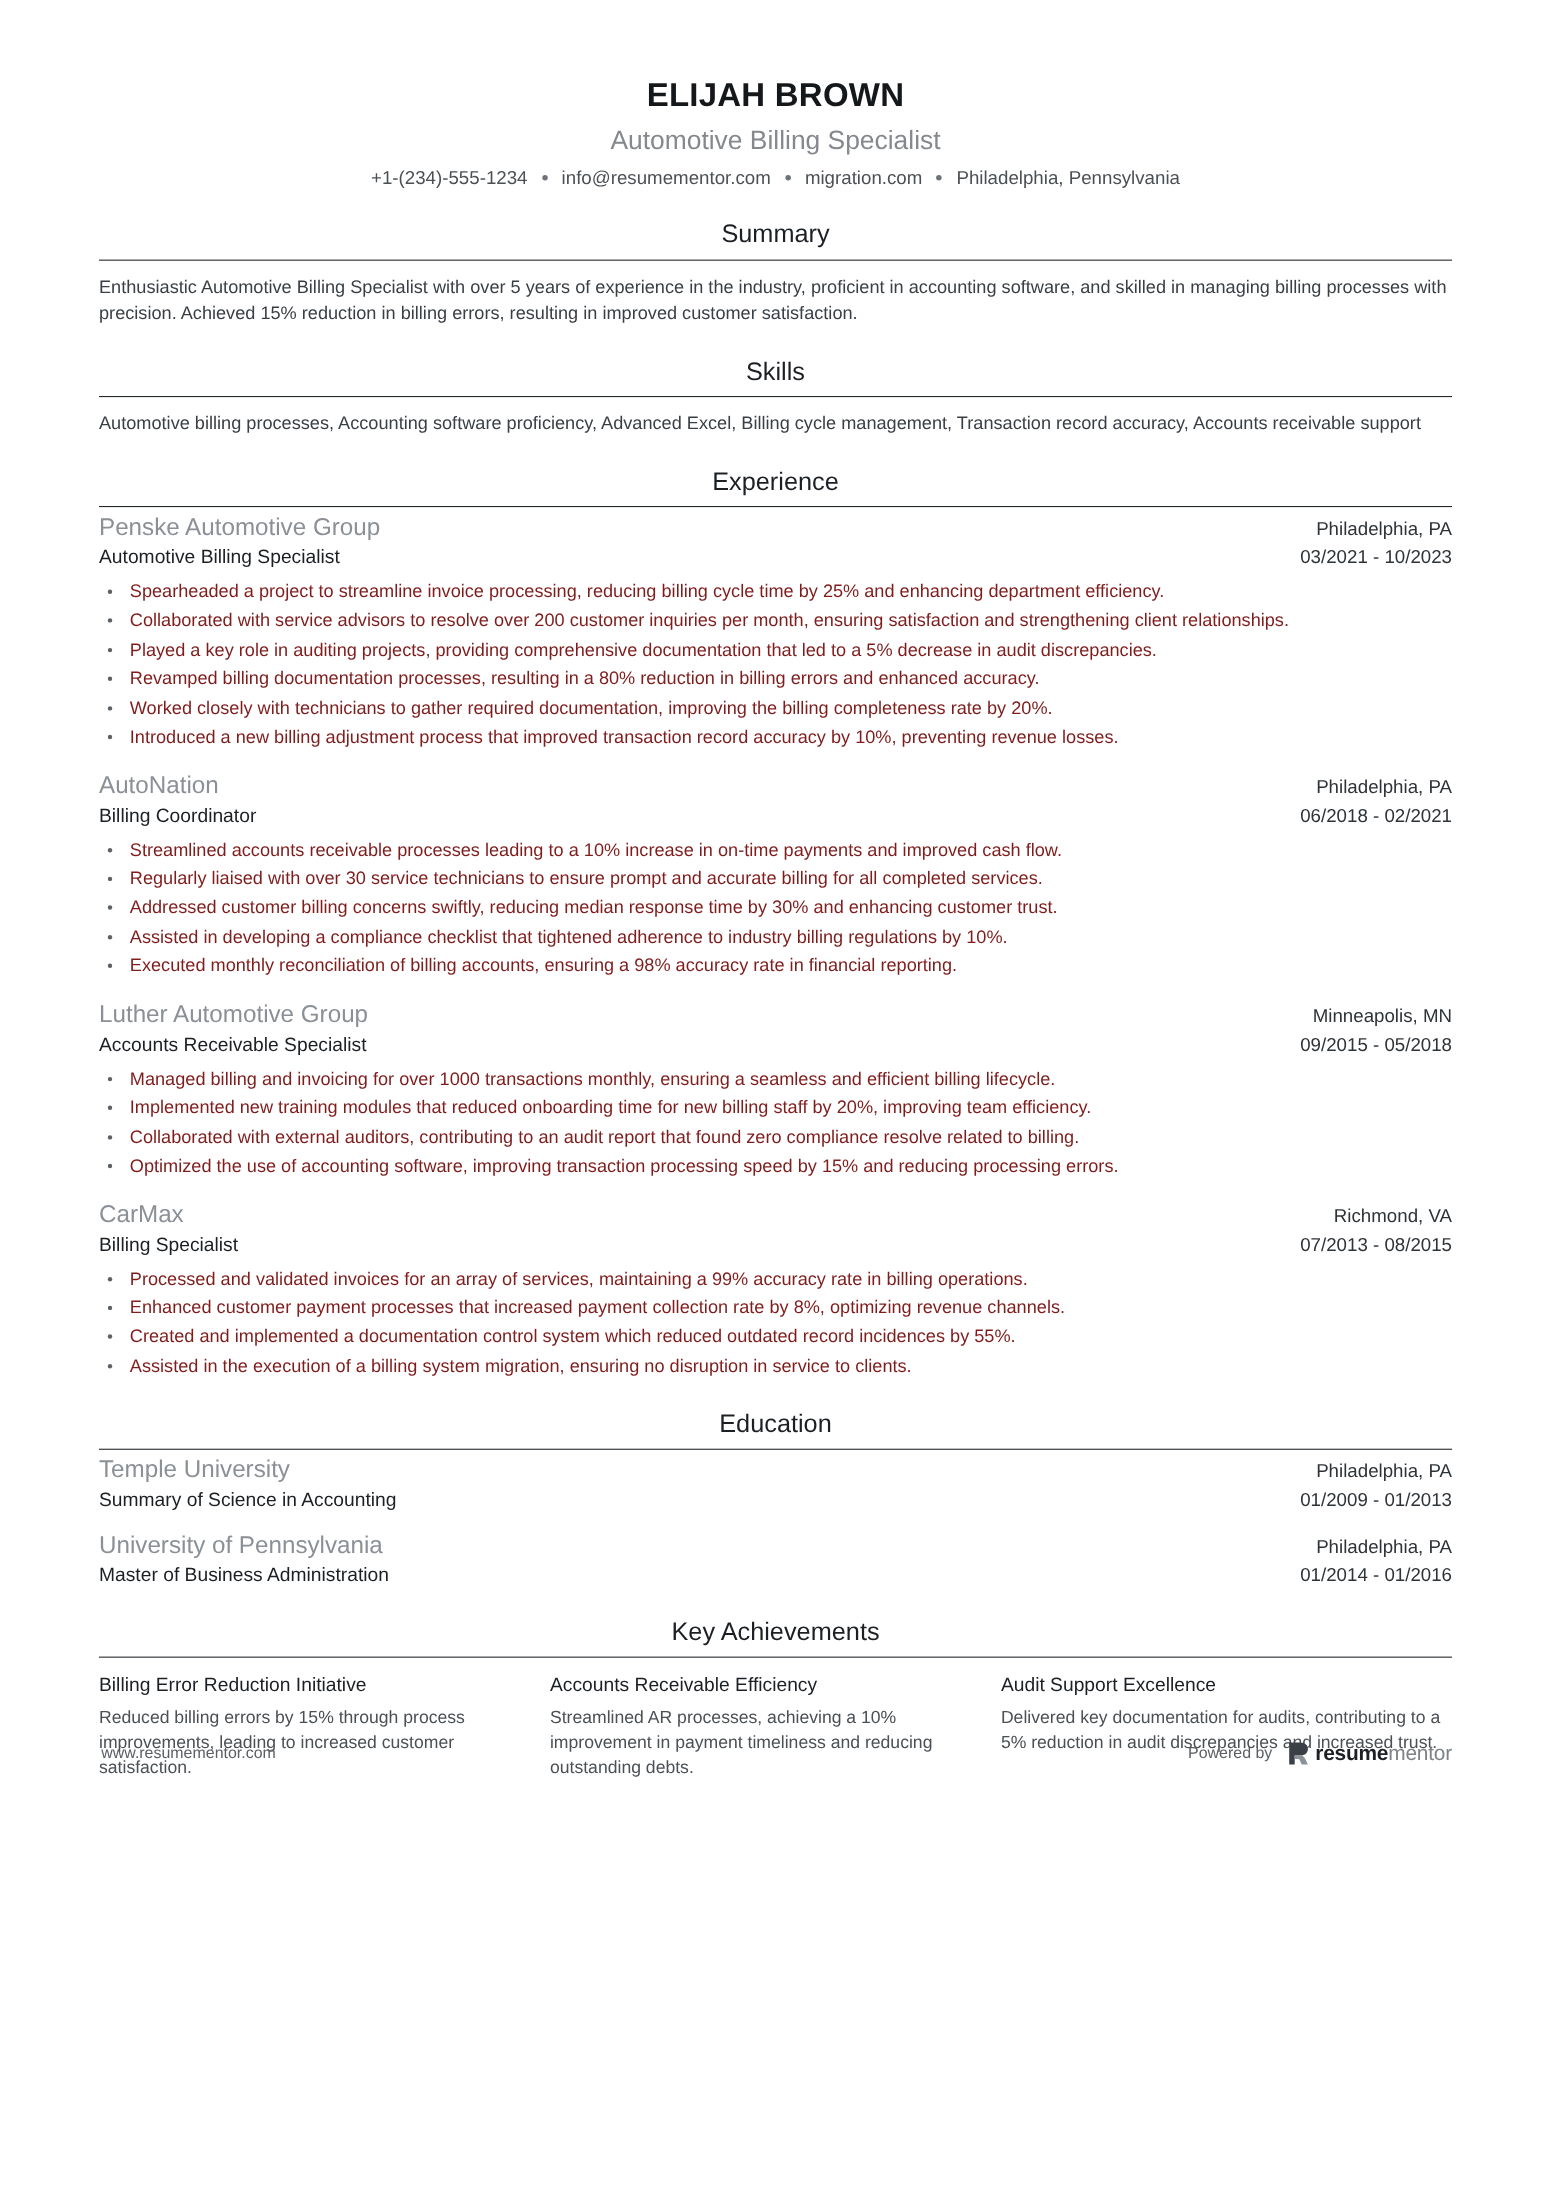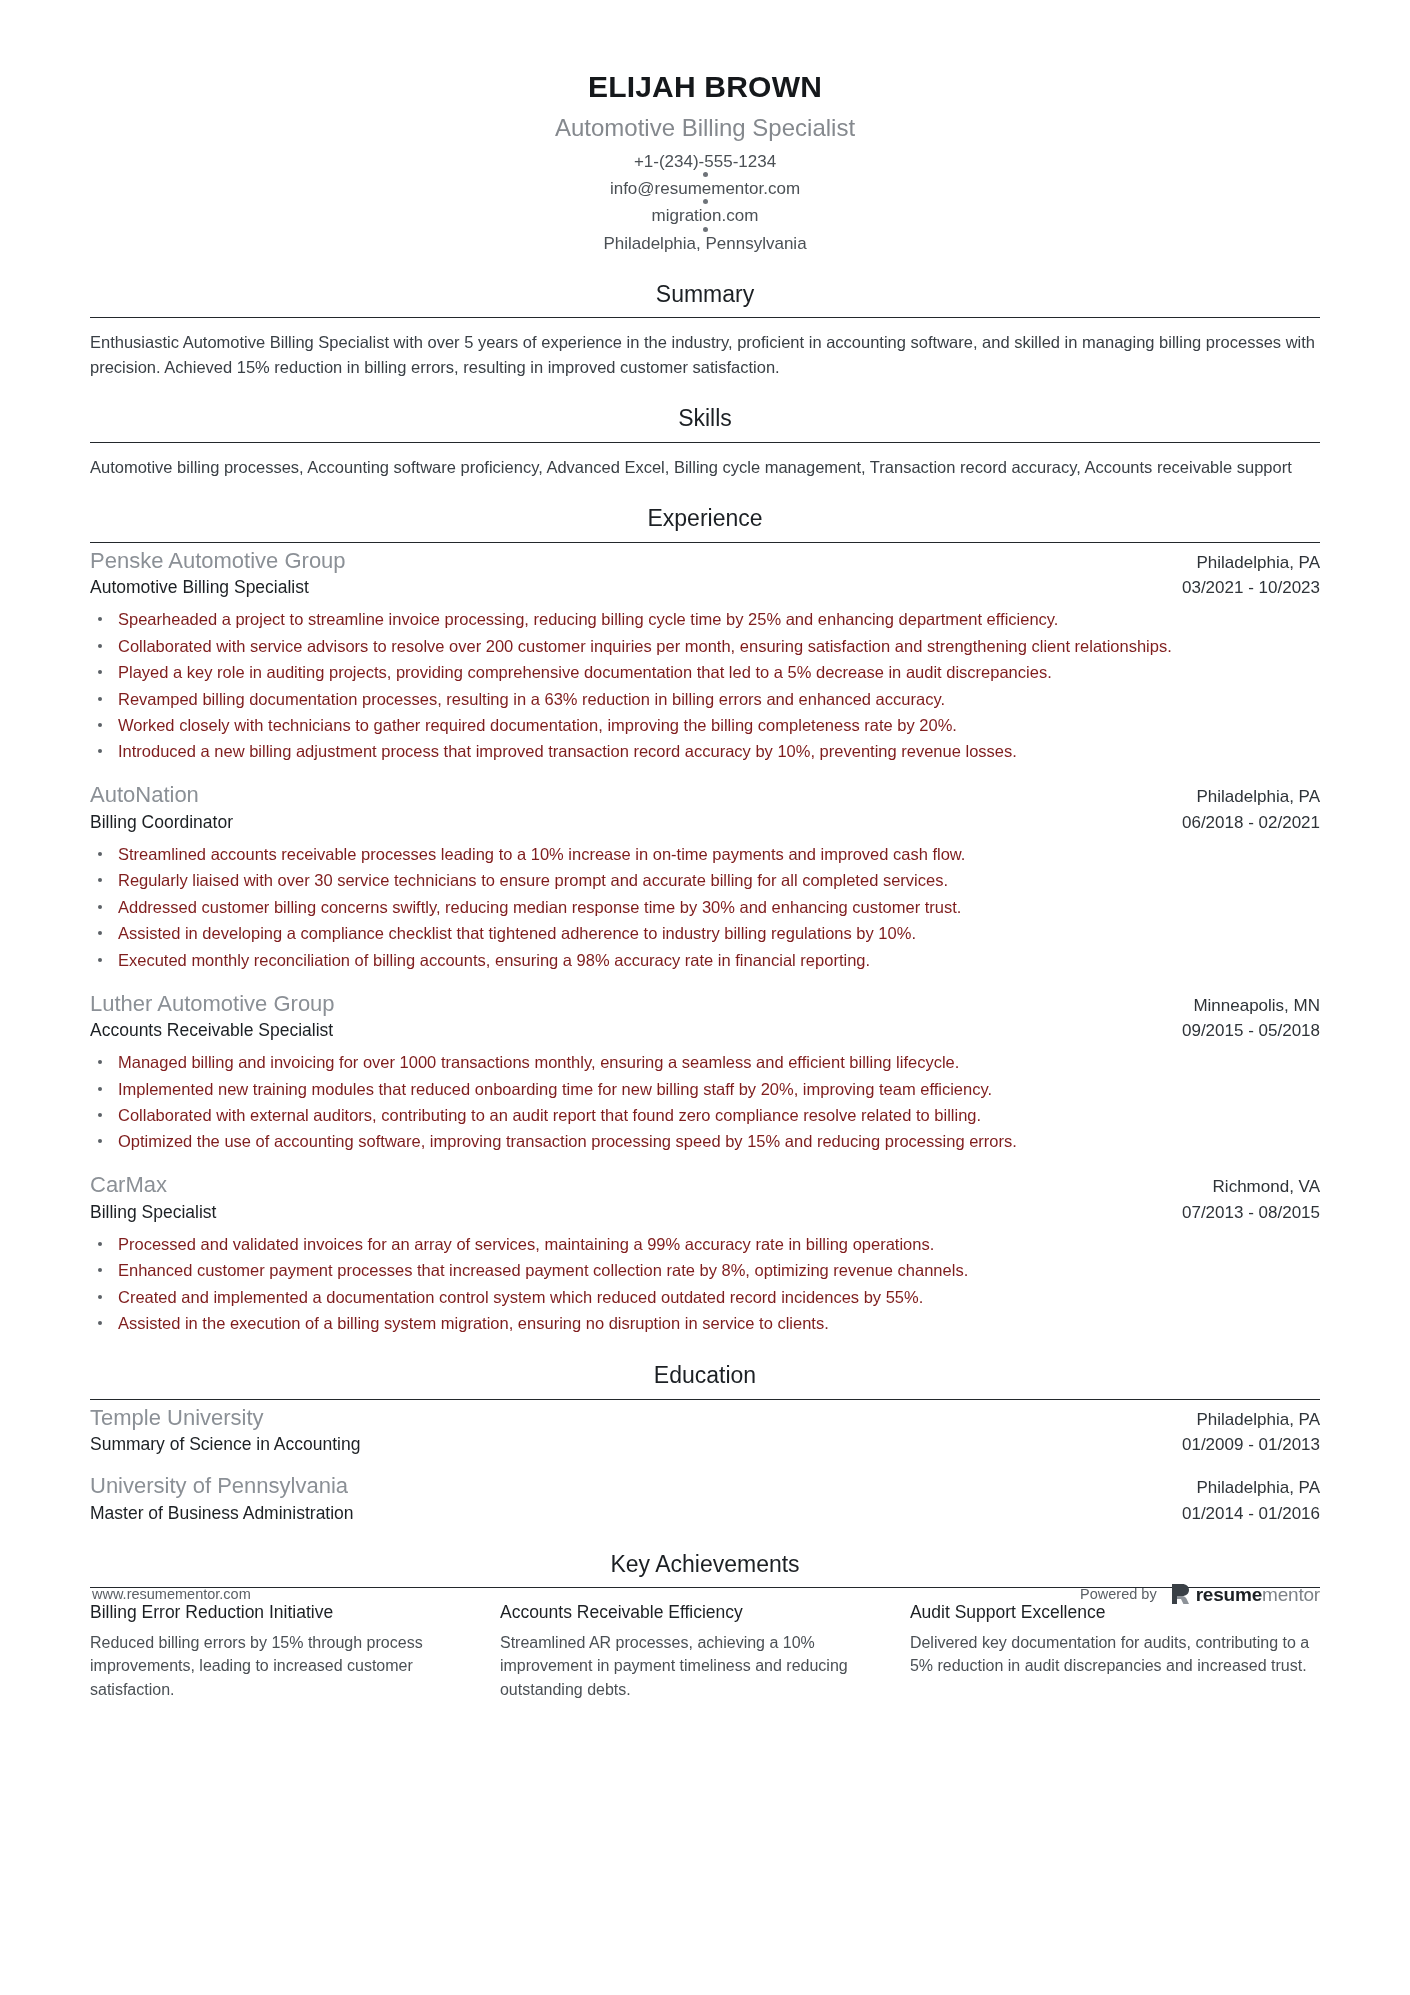--- a/index.html
+++ b/index.html
@@ -18,21 +18,21 @@
     font-size:30px; font-weight:bold; letter-spacing:.2px;
     color:#15181b; line-height:1.15;
   }
   .hdr-title {
     font-size:24px; color:#85898e; font-weight:400;
     margin-top:9px; line-height:1.2;
   }
   .hdr-contact {
     font-size:17px; color:#4b5055; margin-top:9px;
     display:flex; justify-content:center; align-items:center; gap:0;
-    flex-wrap:wrap; line-height:1.3;flex-direction:column;
+    flex-wrap:wrap; line-height:1.3;
   }
   .hdr-contact .sep {
     display:inline-block; width:5px; height:5px; border-radius:50%;
     background:#6e7379; margin:0 13px; position:relative; top:-1px;
   }
 
   
   .section { margin-top:26px; }
   .section-title {
     text-align:center; font-size:23px; color:#1c2024; font-weight:400;
@@ -127,21 +127,21 @@
        <div class="entry-place">Philadelphia, PA</div>
      </div>
      <div class="entry-row2">
        <div class="entry-role">Automotive Billing Specialist</div>
        <div class="entry-dates">03/2021 - 10/2023</div>
      </div>
      <ul class="bullets">
             <li>Spearheaded a project to streamline invoice processing, reducing billing cycle time by 25% and enhancing department efficiency.</li>
             <li>Collaborated with service advisors to resolve over 200 customer inquiries per month, ensuring satisfaction and strengthening client relationships.</li>
             <li>Played a key role in auditing projects, providing comprehensive documentation that led to a 5% decrease in audit discrepancies.</li>
-            <li>Revamped billing documentation processes, resulting in a 63% reduction in billing errors and enhanced accuracy.</li>
+            <li>Revamped billing documentation processes, resulting in a 80% reduction in billing errors and enhanced accuracy.</li>
             <li>Worked closely with technicians to gather required documentation, improving the billing completeness rate by 20%.</li>
             <li>Introduced a new billing adjustment process that improved transaction record accuracy by 10%, preventing revenue losses.</li>
           </ul>
         </div>
         <div class="entry">
           <div class="entry-row">
        <div class="entry-org">AutoNation</div>
        <div class="entry-place">Philadelphia, PA</div>
      </div>
      <div class="entry-row2">

